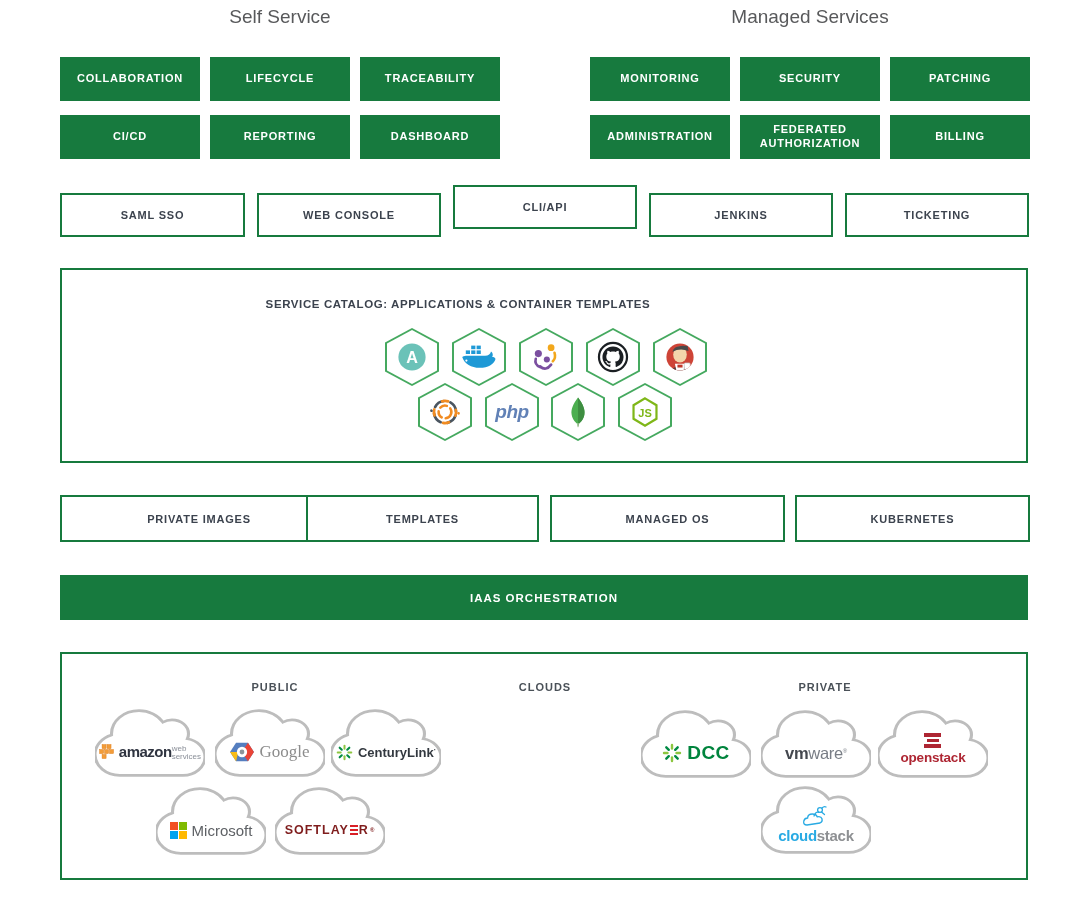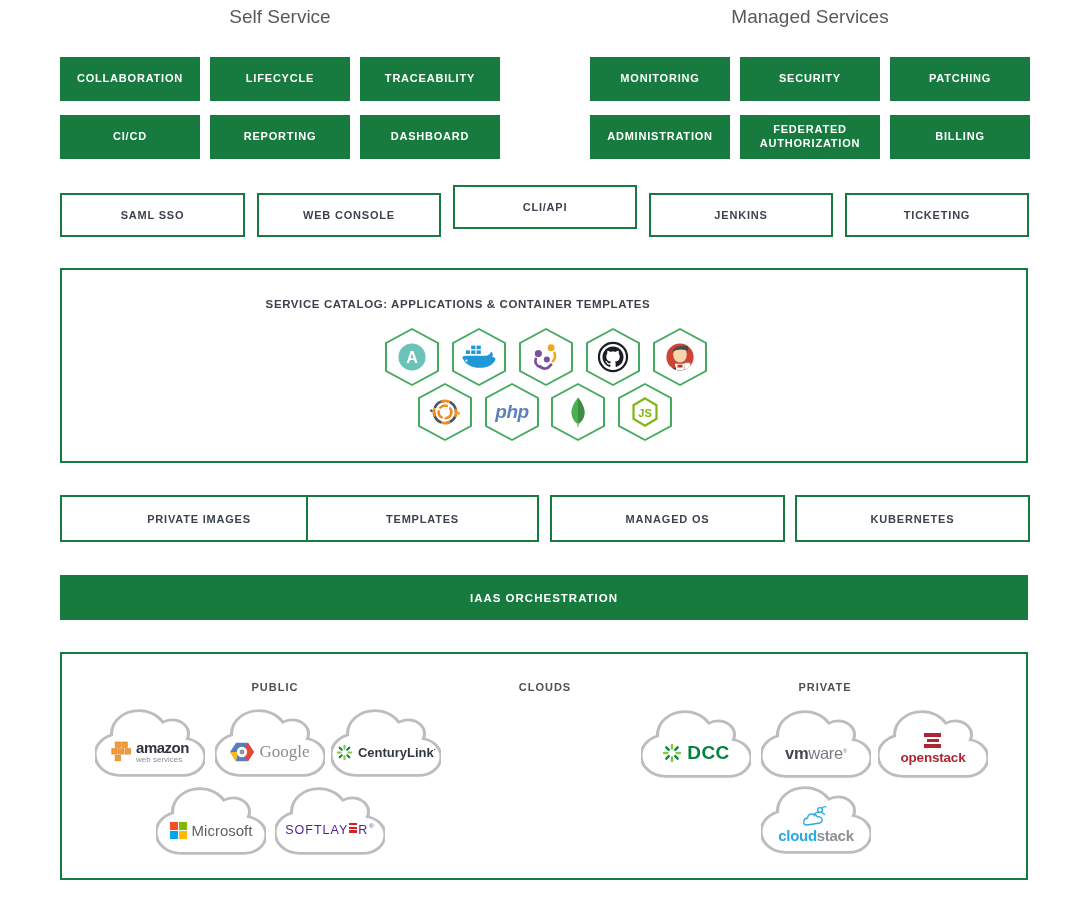--- a/index.html
+++ b/index.html
@@ -44,30 +44,30 @@
 
   
   .cloud{position:absolute;width:110px;height:74px}
   .cloud svg.cshape{position:absolute;inset:0;width:100%;height:100%}
   .cloud .ccontent{position:absolute;left:4px;right:4px;top:26px;bottom:8px;
     display:flex;align-items:center;justify-content:center;gap:5px}
   .cloud-label{position:absolute;width:150px;text-align:center;font-size:11px;
     font-weight:bold;letter-spacing:1px;color:#4A5158}
 
   
-  .aws-text{display:flex;flex-direction:column;line-height:1}
+  .aws-text{display:flex;flex-direction:row;line-height:1}
   .aws-text .l1{font-size:15px;font-weight:bold;color:#2F3440;letter-spacing:-.5px}
   .aws-text .l2{font-size:8px;color:#8A8F98;margin-top:1px}
   .google-word{font-family:"Liberation Serif","DejaVu Serif",serif;font-size:17px;color:#8C8C8C}
   .ctl-word{font-size:13px;color:#32383F;font-weight:600}
   .ctl-word sup{font-size:7px}
   .ms-squares{display:grid;grid-template-columns:8px 8px;grid-template-rows:8px 8px;gap:1px}
   .ms-squares i{display:block}
   .ms-word{font-size:15px;color:#5E6165}
-  .sl-word{font-size:12.5px;font-weight:normal;color:#4c1d95;letter-spacing:1px;display:flex;}
+  .sl-word{font-size:12.5px;font-weight:bold;color:#7f1d1d;letter-spacing:1px;display:flex;align-items:center}
   .sl-e{display:inline-flex;flex-direction:column;gap:1.5px;margin:0 1px}
   .sl-e i{display:block;width:8px;height:2.2px;background:#D91F26}
   .sl-word sup{font-size:6px;margin-left:1px}
   .dcc-word{font-size:19px;font-weight:bold;color:#00843D;letter-spacing:.5px}
   .vm-word{font-size:16.5px;letter-spacing:-.3px}
   .vm-word .b{font-weight:bold;color:#44484F}
   .vm-word .l{color:#787D85}
   .vm-word sup{font-size:6px;color:#787D85}
   .os-col{display:flex;flex-direction:column;align-items:center;gap:2px}
   .os-mark{width:17px;height:15px;background:#AE2633;position:relative}

